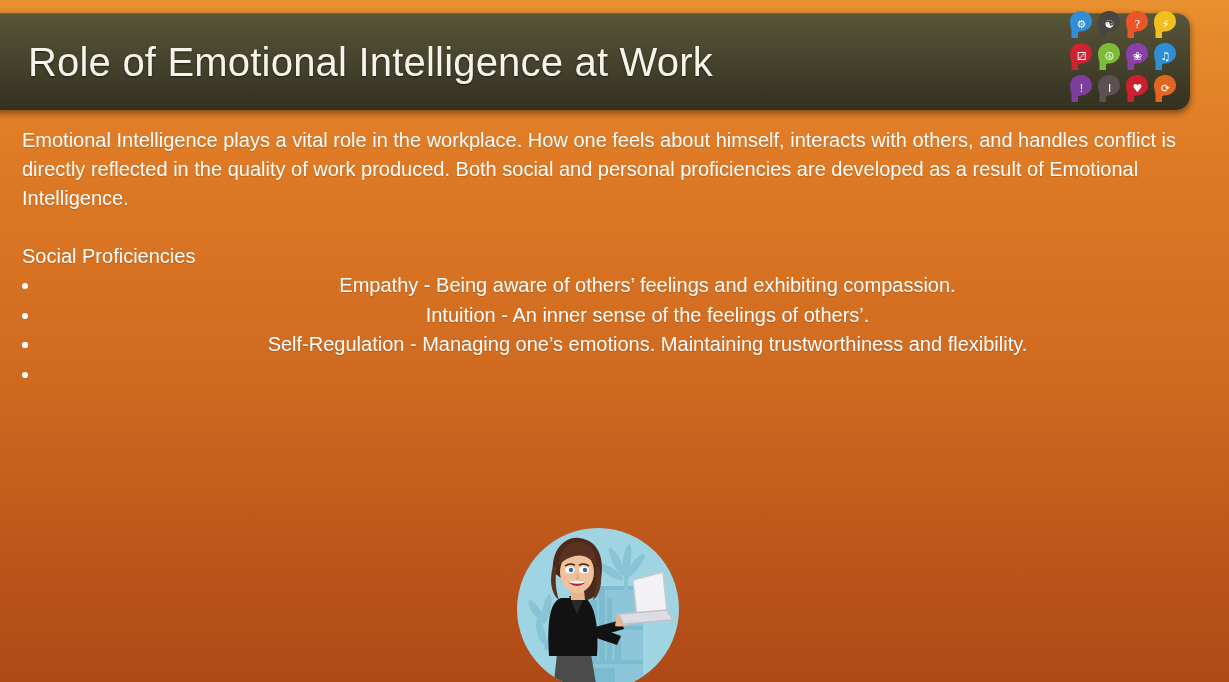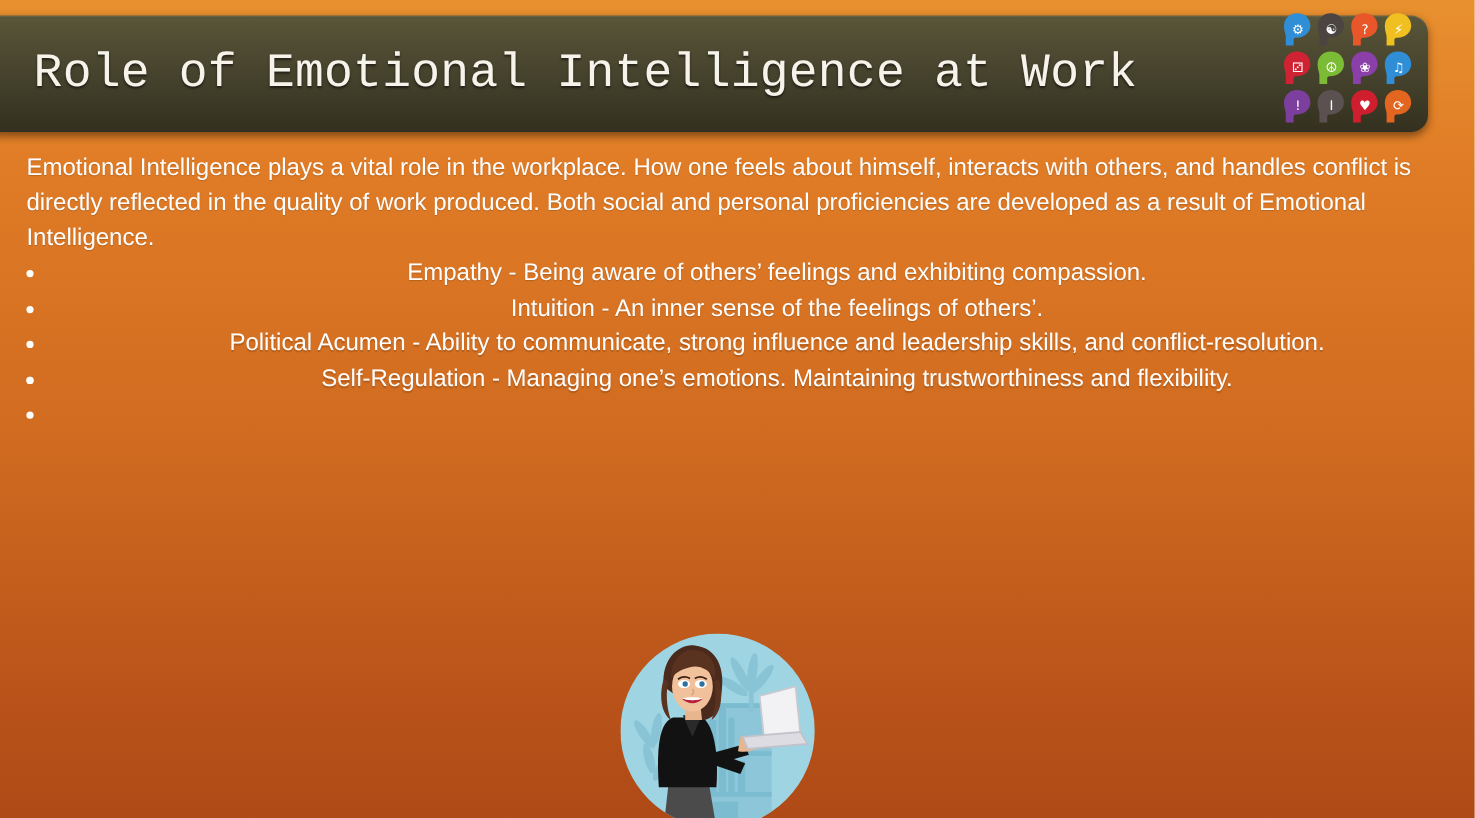--- a/index.html
+++ b/index.html
@@ -32,21 +32,21 @@
         #514d34 22%,
         #44412c 55%,
         #3b3825 78%,
         #33301f 100%);
     box-shadow: 0 3px 7px rgba(0,0,0,0.45), inset 0 1px 0 rgba(255,255,255,0.10);
   }
   .title-text {
     position: absolute;
     left: 42px;
     top: 27px;
-    font-family: Liberation Mono, monospace;
+    font-family: Liberation Sans, sans-serif;
     font-size: 40px;
     font-weight: 400;
     color: #f6f3ea;
     letter-spacing: 0.2px;
     text-shadow: 0 1px 2px rgba(0,0,0,0.55);
     white-space: nowrap;
   }
 
   
   .icon-grid {
@@ -198,32 +198,29 @@
           <path d="M13 2 C6 2 2 7 2 13 C2 17 3.5 19 3.5 22 L3.5 29 L10 29 L10 24 C10 23 11 22.5 12.5 22.5 C19 22.5 24 18 24 12.5 C24 6.5 19.5 2 13 2 Z" fill="#e2661f"></path>
           <text x="13.5" y="16" text-anchor="middle" dominant-baseline="middle" font-size="11" font-family="&quot;DejaVu Sans&quot;, sans-serif" fill="#ffffff">⟳</text>
         </svg>
       </span>
     </div>
 
   <div class="body">
 
     <p class="intro-p">Emotional Intelligence plays a vital role in the workplace. How one feels about himself, interacts with others, and handles conflict is directly reflected in the quality of work produced. Both social and personal proficiencies are developed as a result of Emotional Intelligence.</p>
 
+    <div class="section-head">Social Proficiencies</div>
     <ul class="bullet-list">
       <li class="bullet-item">
         <span class="dot"></span>
         <span>Empathy - Being aware of others’ feelings and exhibiting compassion.</span>
       </li>
       <li class="bullet-item">
         <span class="dot"></span>
         <span>Intuition - An inner sense of the feelings of others’.</span>
-      </li>
-      <li class="bullet-item">
-        <span class="dot"></span>
-        <span>Political Acumen - Ability to communicate, strong influence and leadership skills, and conflict-resolution.</span>
       </li>
     </ul>
 
     <ul class="bullet-list">
       <li class="bullet-item">
         <span class="dot"></span>
       </li>
       <li class="bullet-item">
         <span class="dot"></span>
         <span>Self-Regulation - Managing one’s emotions. Maintaining trustworthiness and flexibility.</span>

